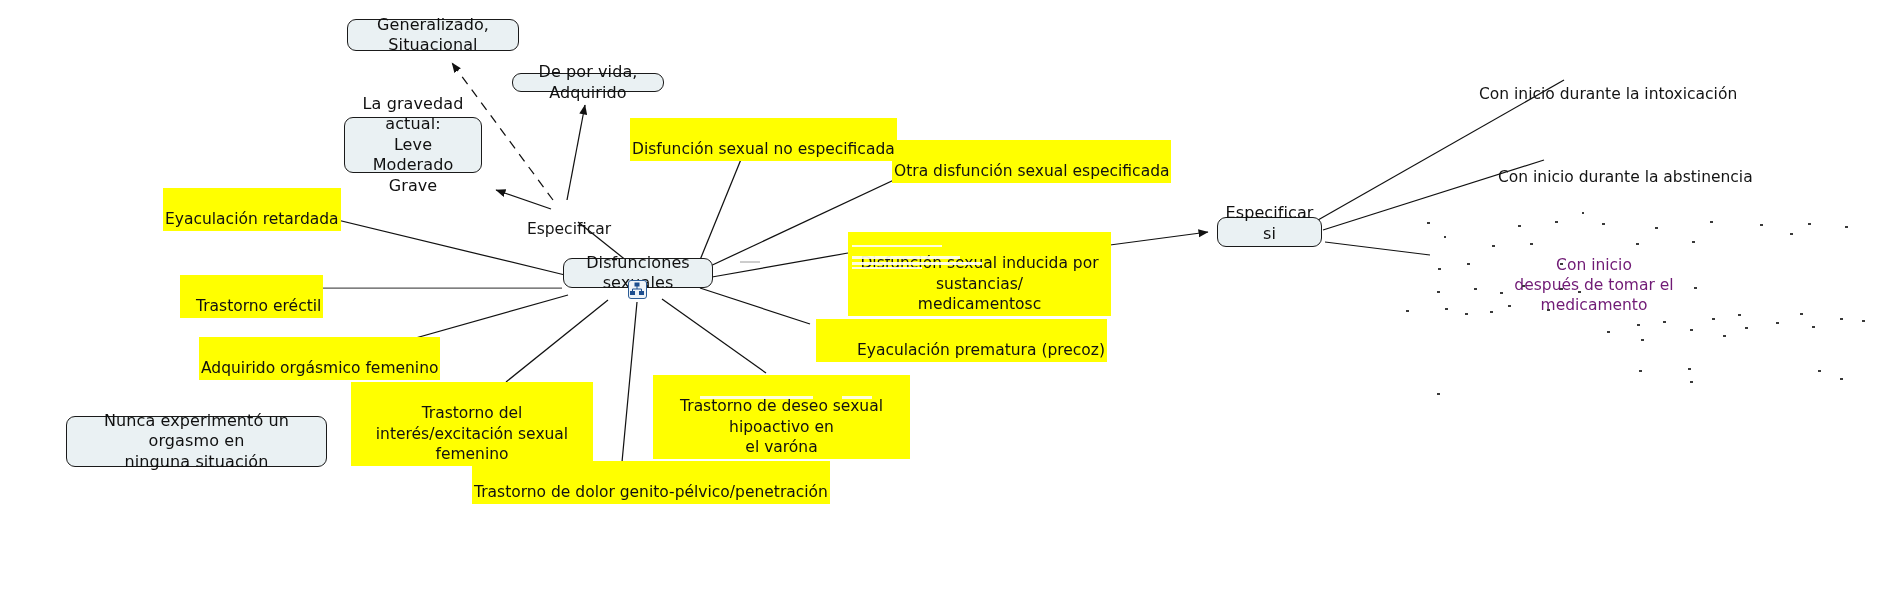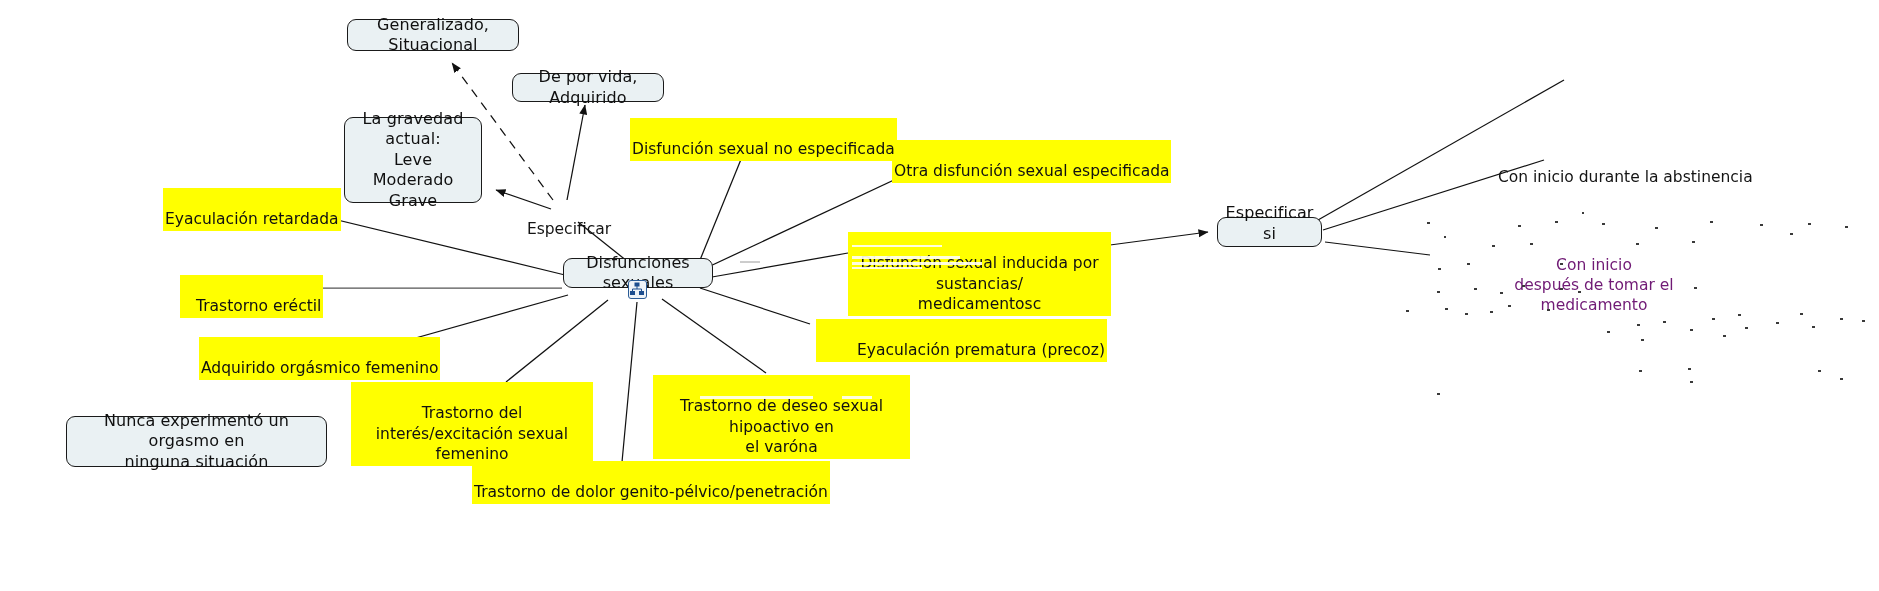--- a/index.html
+++ b/index.html
@@ -142,25 +142,25 @@
     <g stroke="#9a9a9a" fill="none" stroke-width="1">
       <path d="M740,262 L760,262"></path>
       <path d="M848,255 L884,255"></path>
     </g>
   </svg>
 
   <div class="boxnode" style="left:347px; top:19px; width:172px; height:32px;">
     <span>Generalizado, Situacional</span>
   </div>
 
-  <div class="boxnode" style="left:512px; top:73px; width:152px; height:29px;">
+  <div class="boxnode" style="left:512px; top:73px; width:152px; height:19px;">
     <span>De por vida, Adquirido</span>
   </div>
 
-  <div class="boxnode" style="left:344px; top:117px; width:138px; height:86px;">
+  <div class="boxnode" style="left:344px; top:117px; width:138px; height:56px;">
     <span>La gravedad actual:
 Leve
 Moderado
 Grave</span>
   </div>
 
   <div class="plainlabel" style="left:520px; top:199px; width:98px;">
     <span>Especificar</span>
   </div>
 
@@ -229,20 +229,23 @@
 
   <div class="boxnode" style="left:66px; top:416px; width:261px; height:51px;">
     <span>Nunca experimentó un orgasmo en
 ninguna situación</span>
   </div>
 
   <div class="boxnode" style="left:1217px; top:217px; width:105px; height:30px;align-items:flex-end;">
     <span>Especificar si</span>
   </div>
 
+  <div class="plainlabel" style="left:1479px; top:64px;">
+    <span>Con inicio durante la intoxicación</span>
+  </div>
 
   <div class="plainlabel" style="left:1498px; top:147px;">
     <span>Con inicio durante la abstinencia</span>
   </div>
 
   <div class="faded" style="left:1489px; top:235px; width:210px;">
     <span>Con inicio
 después de tomar el medicamento</span>
   </div>
 

